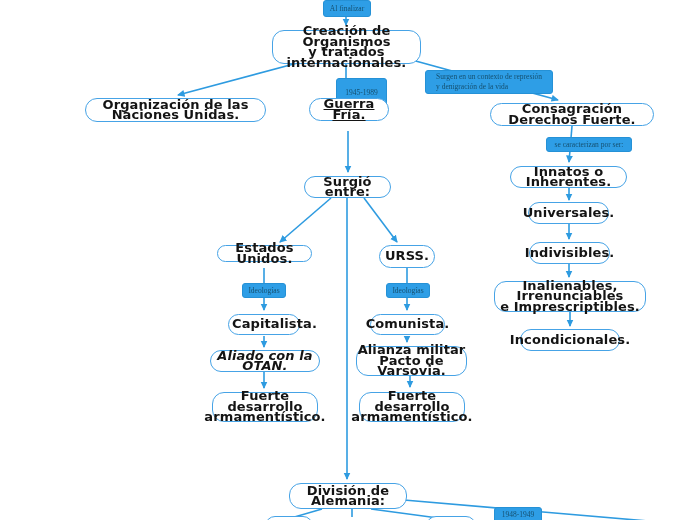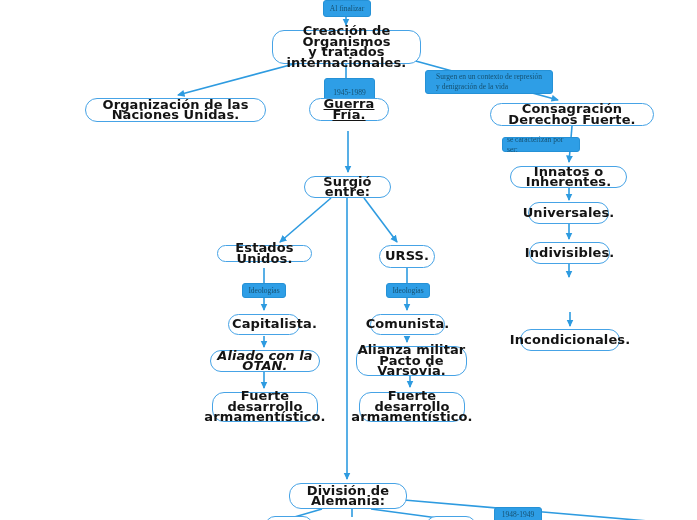--- a/index.html
+++ b/index.html
@@ -56,36 +56,38 @@
       <line x1="407" y1="336" x2="407" y2="342" marker-end="url(#arr)"></line>
       <line x1="410" y1="376" x2="410" y2="387" marker-end="url(#arr)"></line>
       <line x1="322" y1="509" x2="291" y2="518"></line>
       <line x1="352" y1="509" x2="352" y2="517"></line>
       <line x1="371" y1="509" x2="438" y2="518"></line>
       <line x1="404" y1="500" x2="648" y2="521"></line>
     </g>
   </svg>
 
   <div class="clabel" style="left:323px;top:0;width:48px;height:17px;justify-content:center;">Al finalizar</div>
-  <div class="clabel" style="left:324px;top:78px;width:51px;height:29px;justify-content:center;">1945-1989</div>
+  <div class="clabel" style="left:336px;top:78px;width:51px;height:29px;justify-content:center;">1945-1989</div>
   <div class="clabel" style="left:425px;top:70px;width:128px;height:24px;">Surgen en un contexto de represión
 y denigración de la vida</div>
-  <div class="clabel" style="left:502px;top:137px;width:78px;height:15px;justify-content:center;">se caracterizan por ser:</div>
+  <div class="clabel" style="left:546px;top:137px;width:86px;height:15px;justify-content:center;">se caracterizan por ser:</div>
   <div class="clabel" style="left:242px;top:283px;width:44px;height:15px;justify-content:center;">Ideologías</div>
   <div class="clabel" style="left:386px;top:283px;width:44px;height:15px;justify-content:center;">Ideologías</div>
   <div class="clabel" style="left:494px;top:507px;width:48px;height:16px;justify-content:center;">1948-1949</div>
 
   <div class="topic" style="left:272px;top:30px;width:149px;height:34px;">Creación de Organismos
 y tratados internacionales.</div>
   <div class="topic" style="left:45px;top:98px;width:181px;height:24px;margin-left:40px;">Organización de las Naciones Unidas.</div>
   <div class="topic" style="left:309px;top:98px;width:80px;height:23px;text-decoration:underline;">Guerra Fría.</div>
   <div class="topic" style="left:490px;top:103px;width:164px;height:23px;">Consagración Derechos Fuerte.</div>
   <div class="topic" style="left:510px;top:166px;width:117px;height:22px;">Innatos o Inherentes.</div>
   <div class="topic" style="left:528px;top:202px;width:81px;height:22px;">Universales.</div>
   <div class="topic" style="left:529px;top:242px;width:81px;height:22px;">Indivisibles.</div>
+  <div class="topic" style="left:494px;top:281px;width:152px;height:31px;">Inalienables, Irrenunciables
+e Imprescriptibles.</div>
   <div class="topic" style="left:520px;top:329px;width:100px;height:22px;">Incondicionales.</div>
   <div class="topic" style="left:304px;top:176px;width:87px;height:22px;">Surgió entre:</div>
   <div class="topic" style="left:217px;top:245px;width:95px;height:17px;">Estados Unidos.</div>
   <div class="topic" style="left:379px;top:245px;width:56px;height:23px;">URSS.</div>
   <div class="topic" style="left:228px;top:314px;width:72px;height:21px;padding-left:21px;">Capitalista.</div>
   <div class="topic" style="left:370px;top:314px;width:75px;height:21px;">Comunista.</div>
   <div class="topic" style="left:210px;top:350px;width:110px;height:22px;font-style:italic;">Aliado con la OTAN.</div>
   <div class="topic" style="left:356px;top:346px;width:111px;height:30px;">Alianza militar
 Pacto de Varsovia.</div>
   <div class="topic" style="left:212px;top:392px;width:106px;height:30px;">Fuerte desarrollo

